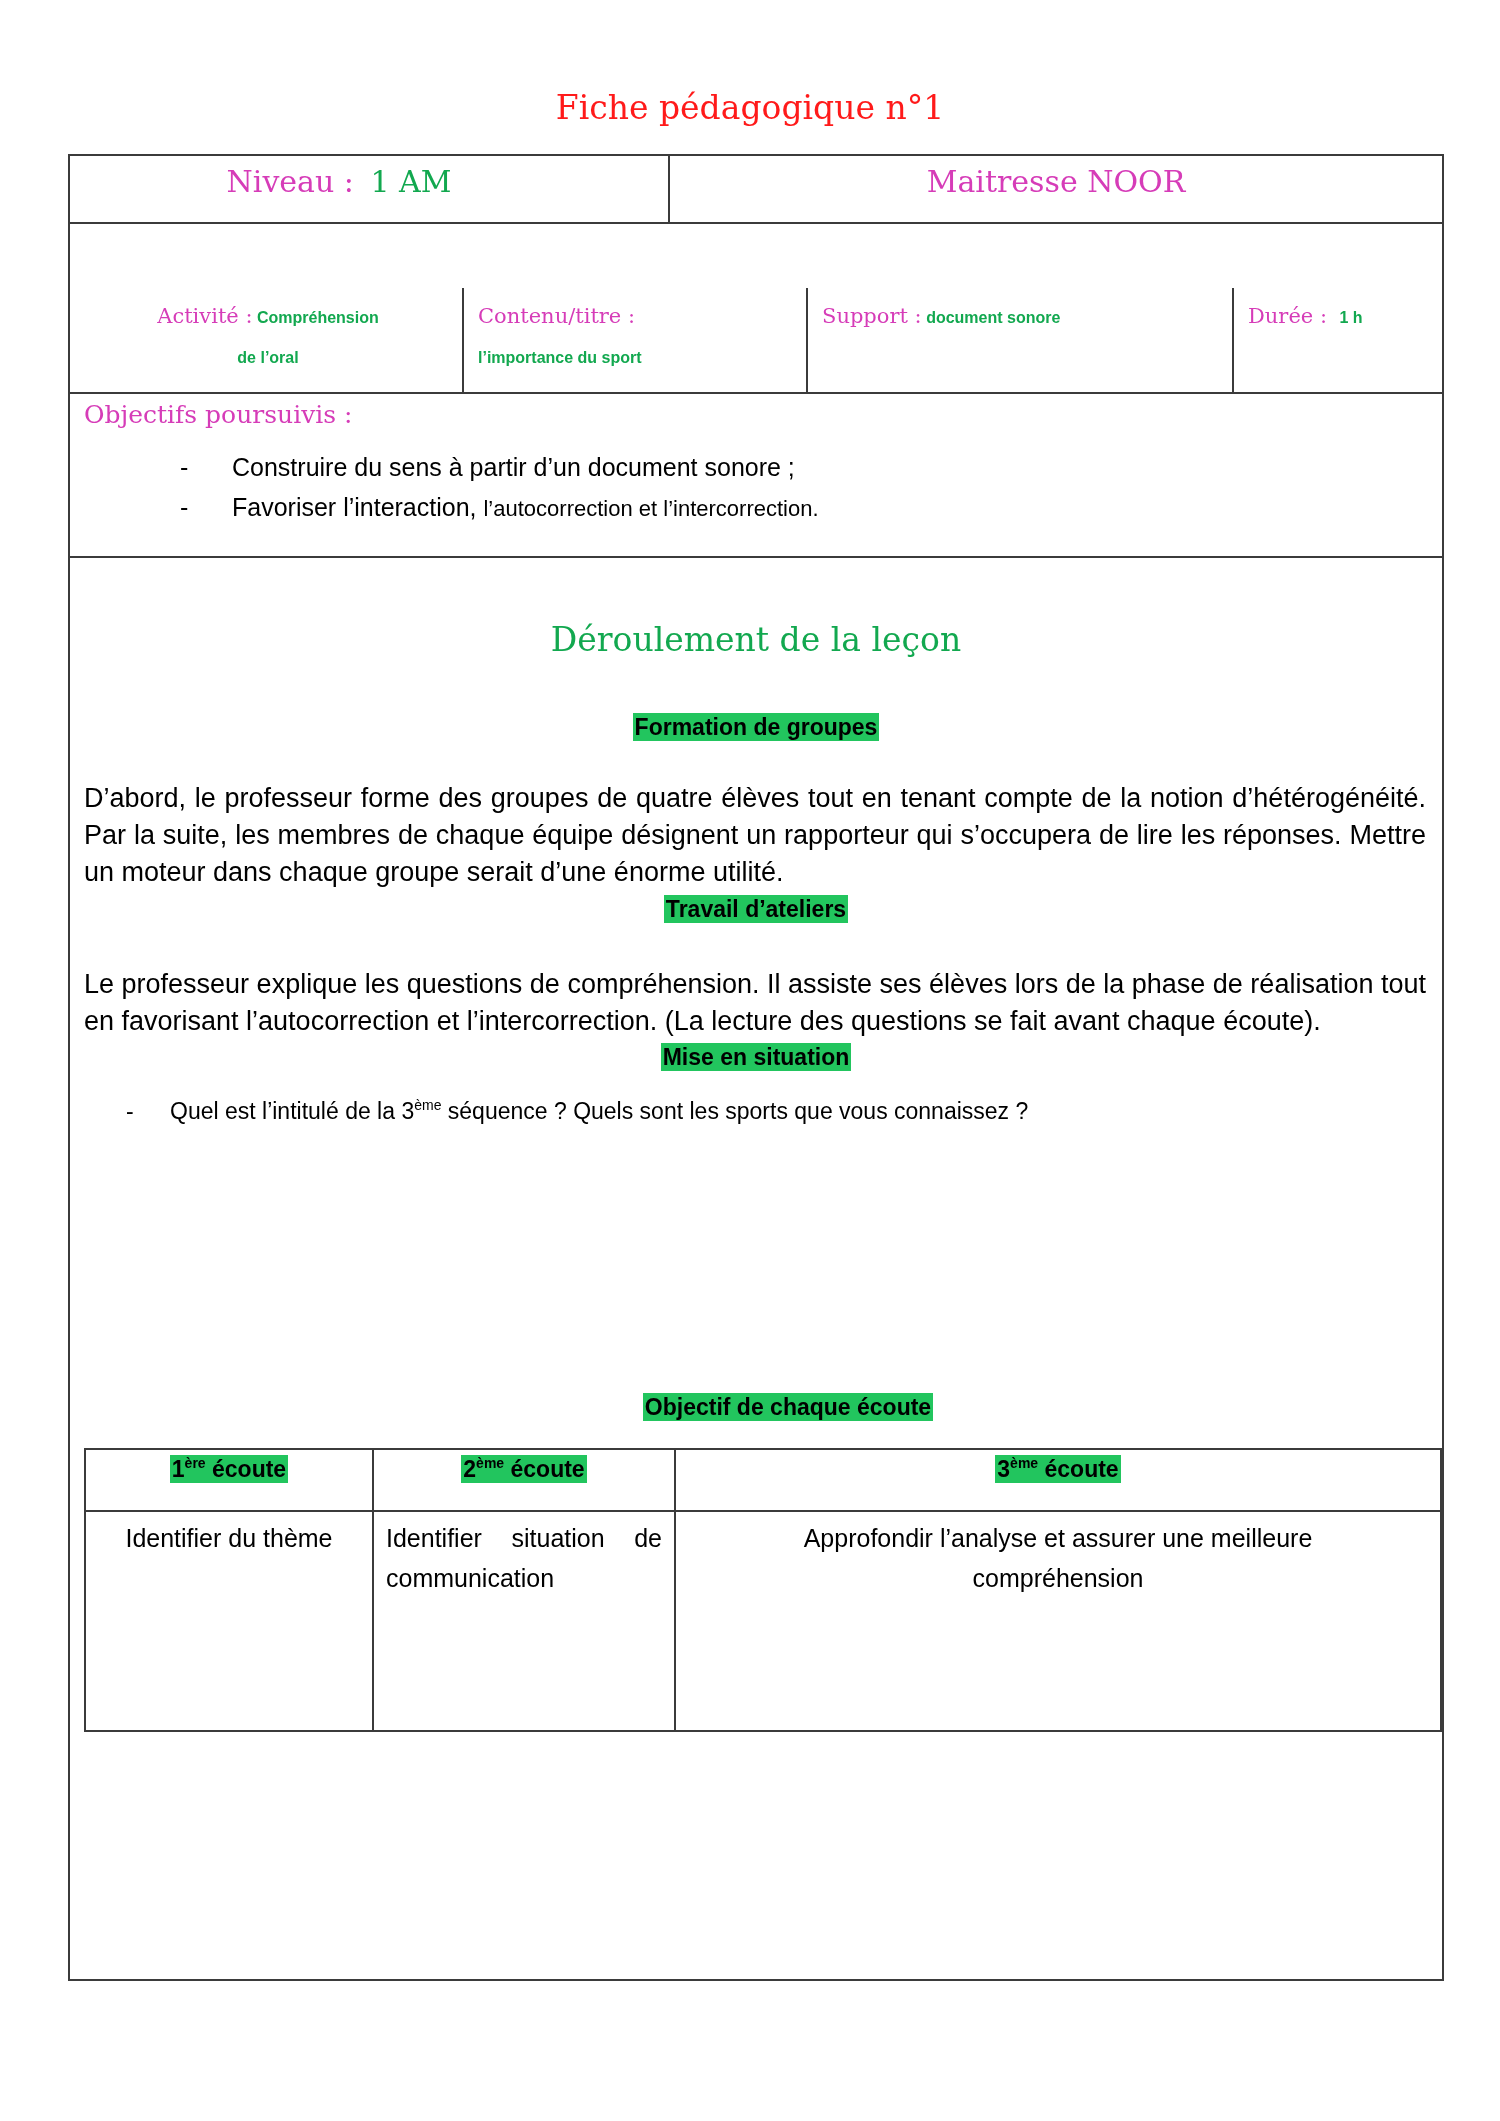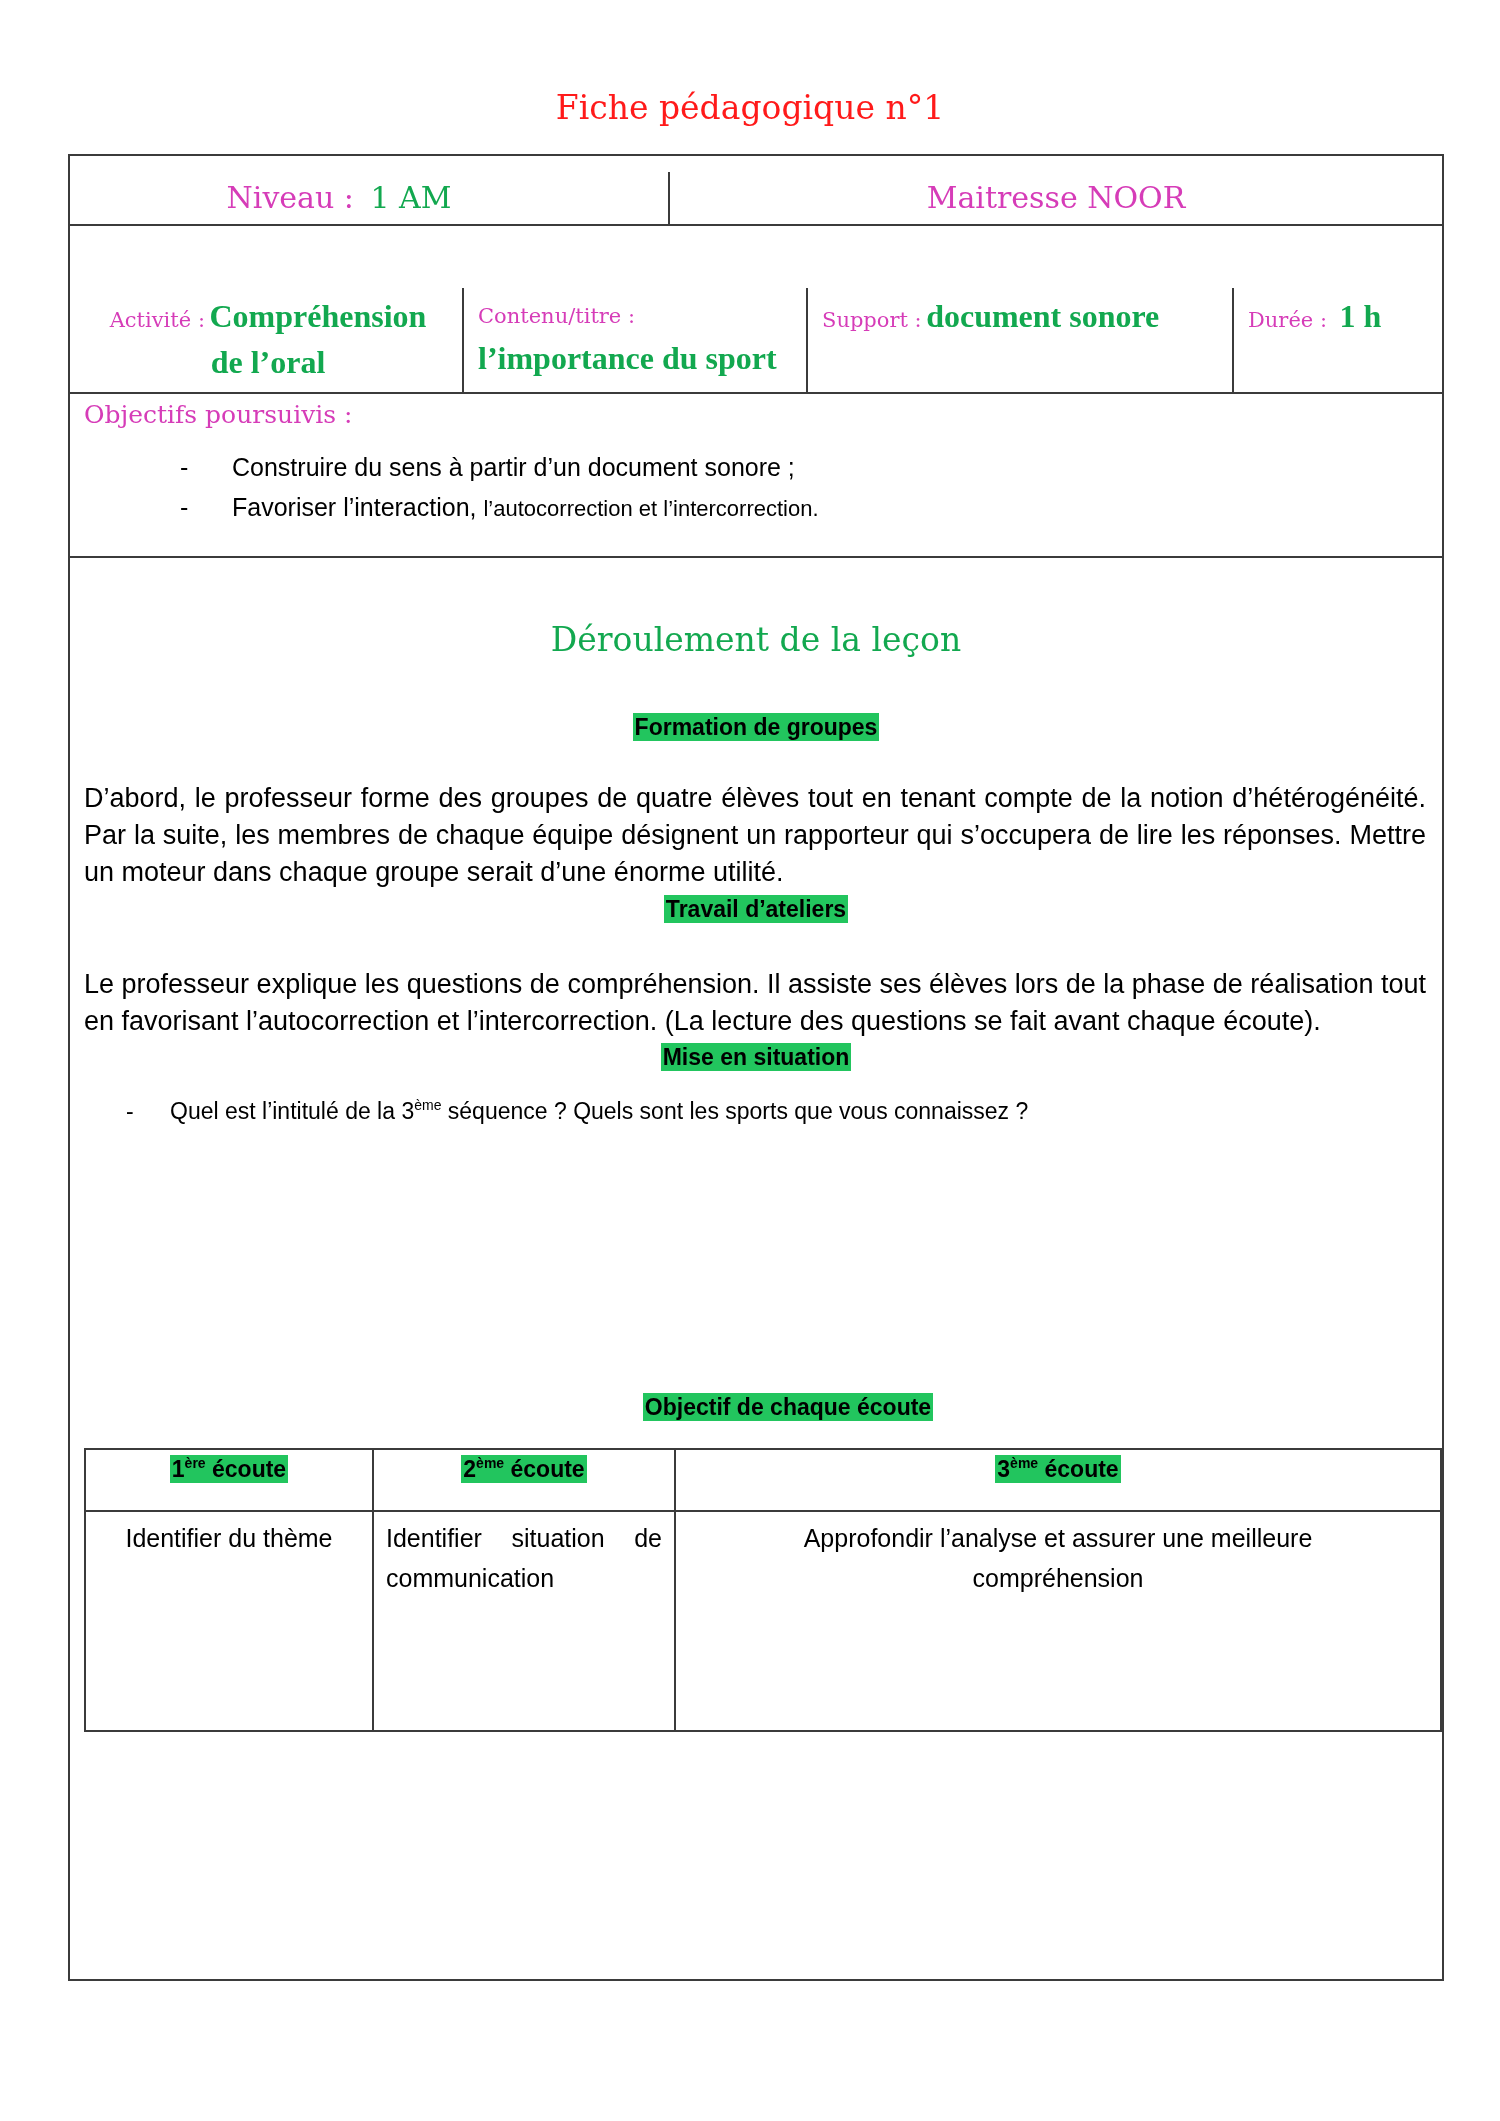--- a/index.html
+++ b/index.html
@@ -50,34 +50,34 @@
     }
     .cell {
       position: absolute;
       top: 0;
       height: 100%;
       box-sizing: border-box;
     }
     .vline { border-left: 2px solid #3b3b3b; }
 
     
-    .r1 { top: 16px; height: 54px; }
+    .r1 { top: 0; height: 68px; }
     .r1 .label { font-size: 30px; }
     .r1 .c1 { left: 0; width: 598px; text-align: center; padding-top: 8px; padding-right: 60px; }
     .r1 .c2 { left: 598px; width: 774px; text-align: center; padding-top: 8px; }
 
     
     .r2 { top: 66px; height: 66px; text-align: center; padding-top: 8px; }
     .r2 .label { font-size: 30px; }
     .r2 .value { font-size: 23px; font-weight: bold; font-family: "Liberation Sans", sans-serif; margin-left: 14px; }
 
     
     .r3 { top: 132px; height: 106px; }
     .r3 .label { font-size: 21px; }
-    .r3 .value { font-size: 32px; font-weight: bold; font-family: Liberation Serif, serif; }
+    .r3 .value { font-size: 16px; font-weight: bold; font-family: Liberation Sans, sans-serif; }
     .r3 .c1 { left: 0; width: 392px; padding: 8px 8px 0 12px; text-align: center; line-height: 40px; }
     .r3 .c2 { left: 392px; width: 344px; padding: 8px 8px 0 14px; line-height: 40px; }
     .r3 .c3 { left: 736px; width: 426px; padding: 8px 8px 0 14px; line-height: 40px; }
     .r3 .c4 { left: 1162px; width: 210px; padding: 8px 8px 0 14px; line-height: 40px; }
 
     
     .r4 { top: 238px; height: 164px; padding: 6px 14px; }
     .r4 .label { font-size: 25px; }
     .obj-list {
       list-style: none;

